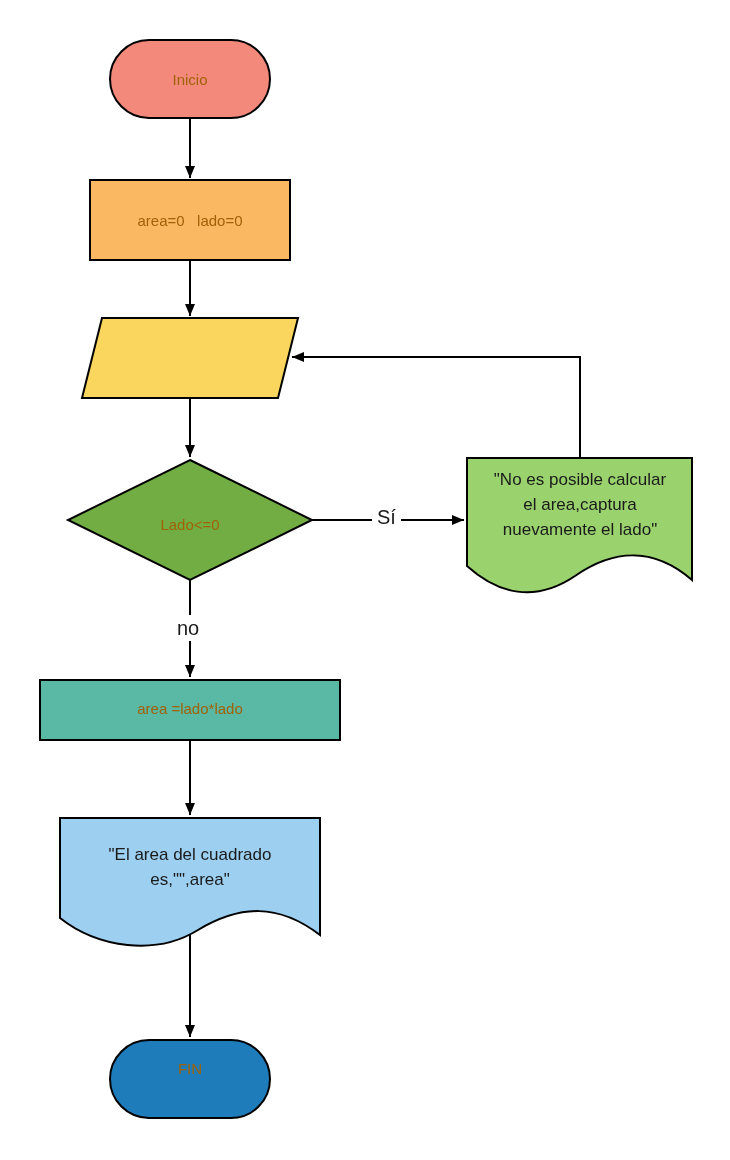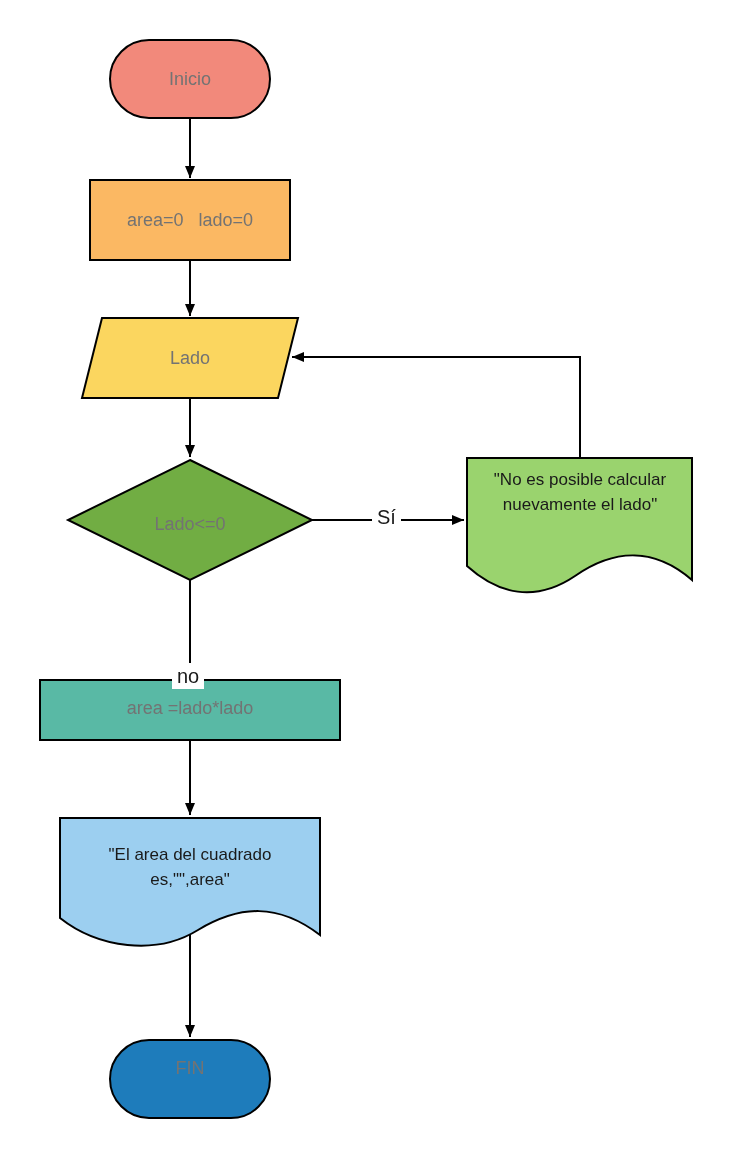--- a/index.html
+++ b/index.html
@@ -13,22 +13,22 @@
     overflow: hidden;
   }
   .canvas svg { position: absolute; left: 0; top: 0; }
   .edge { stroke: #000000; stroke-width: 2; fill: none; }
   .node { stroke: #000000; stroke-width: 2; }
   .label {
     position: absolute;
     display: flex;
     align-items: center;
     justify-content: center;
-    font-size: 18px;
-    color: #737373;
+    font-size: 15px;
+    color: #a16207;
     text-align: center;
   }
   .pre { white-space: pre; }
   .edge-label {
     position: absolute;
     display: flex;
     align-items: center;
     justify-content: center;
     background: #ffffff;
     font-size: 20px;
@@ -78,35 +78,35 @@
 
     <path class="node" d="M60,818 L320,818 L320,935 C278,903 240,905 198,930 C156,956 98,948 60,918 Z" fill="#9ccff0"></path>
 
     <rect class="node" x="110" y="1040" width="160" height="78" rx="39" ry="39" fill="#1e7cbb"></rect>
   </svg>
 
   <div class="label" style="left:110px; top:40px; width:160px; height:78px;">Inicio</div>
 
   <div class="label pre" style="left:90px; top:180px; width:200px; height:80px;">area=0   lado=0</div>
 
-  <div class="label" style="left:82px; top:318px; width:216px; height:80px;">Lado</div>
 
   <div class="label" style="left:68px; top:464px; width:244px; height:120px;">Lado&lt;=0</div>
 
   <div class="doc-text" style="left:470px; top:467px; width:220px;">
     <div>"No es posible calcular</div>
+    <div>el area,captura</div>
     <div>nuevamente el lado"</div>
   </div>
 
   <div class="label" style="left:40px; top:680px; width:300px; height:56px;">area =lado*lado</div>
 
   <div class="doc-text" style="left:70px; top:842px; width:240px;">
     <div>"El area del cuadrado</div>
     <div>es,"",area"</div>
   </div>
 
   <div class="label" style="left:110px; top:1040px; width:160px; height:56px;">FIN</div>
 
   <div class="edge-label" style="left:372px; top:505px; height:24px;">Sí</div>
 
-  <div class="edge-label" style="left:172px; top:615px; height:26px;margin-top:48px;">no</div>
+  <div class="edge-label" style="left:172px; top:615px; height:26px;">no</div>
 
 </div>
 
 </body></html>

